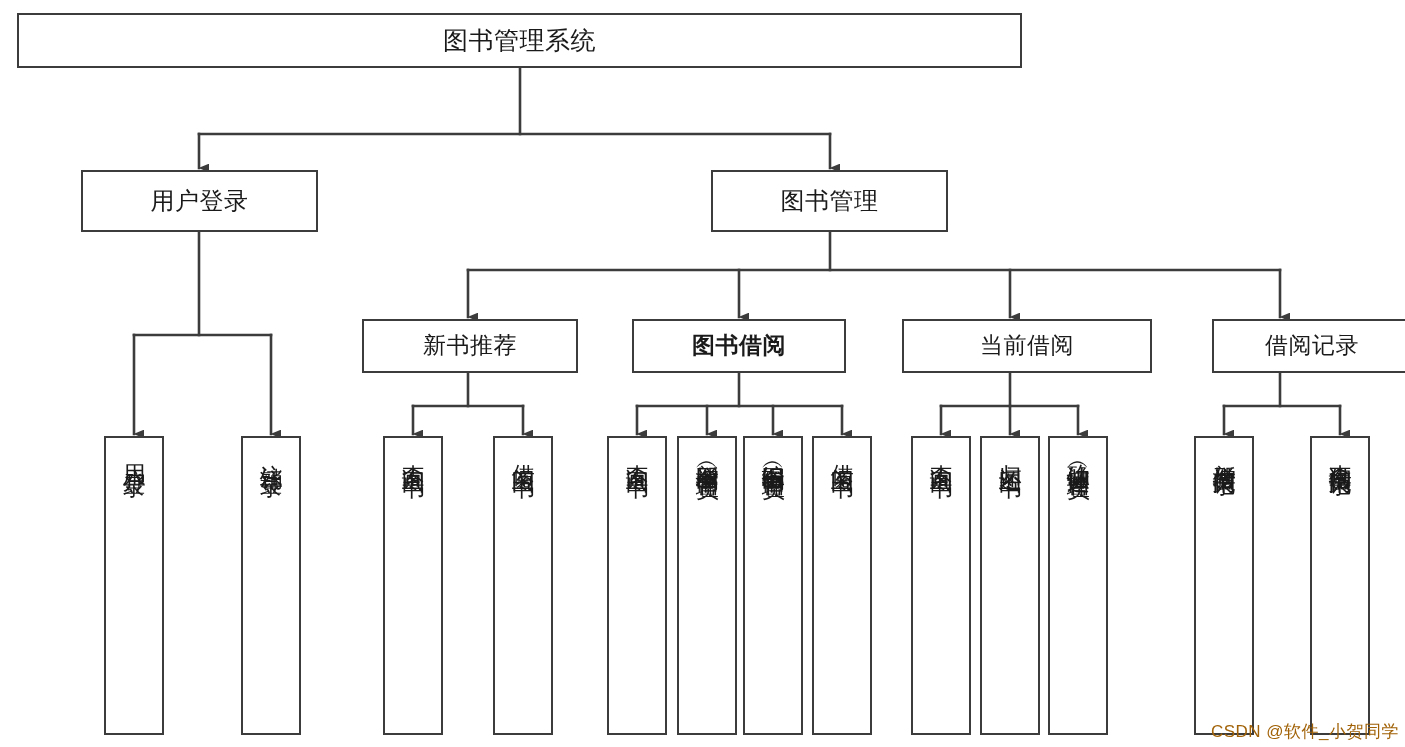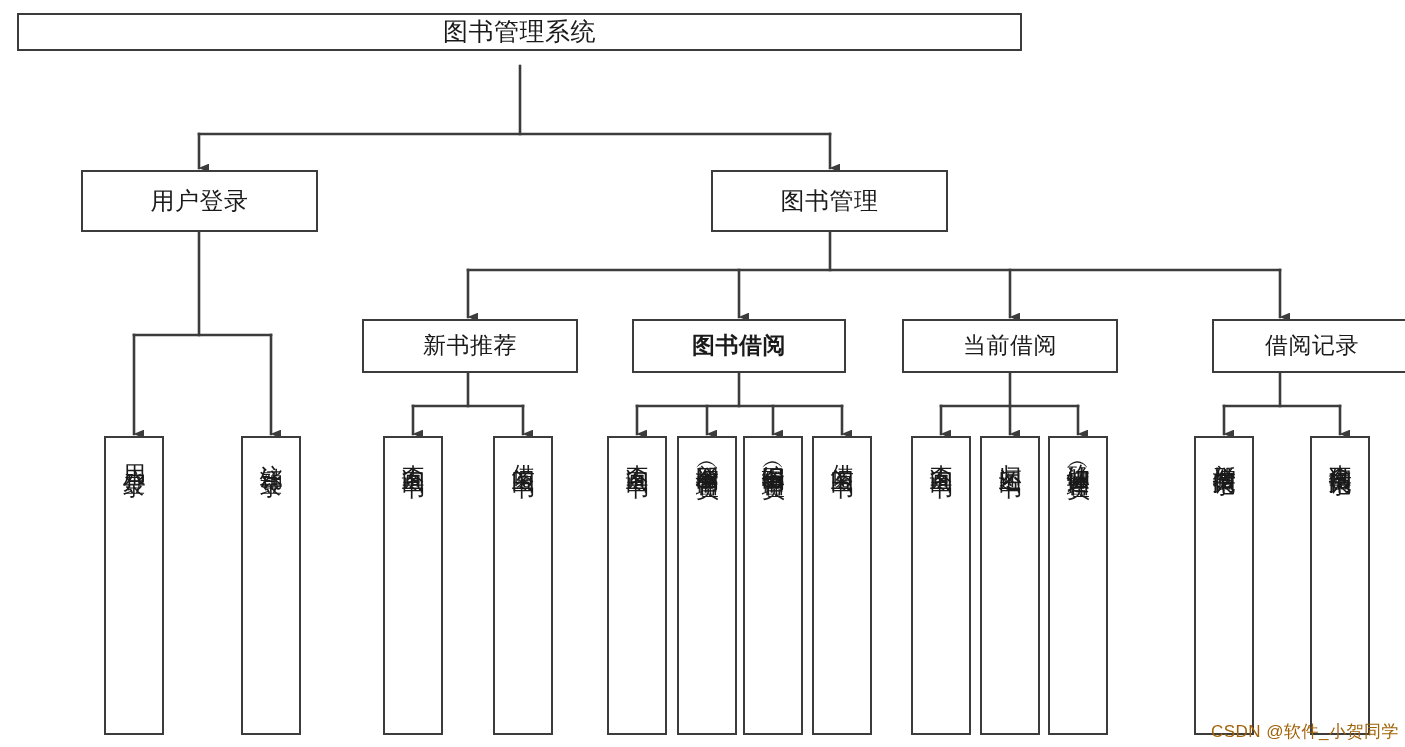--- a/index.html
+++ b/index.html
@@ -33,36 +33,36 @@
   }
   .node-label{
     display:block;
     text-align:center;
     line-height:1.18;
     letter-spacing:0.5px;
   }
   
   .node.level-root{
     left:17px; top:13px;
-    width:1005px; height:38px;
+    width:1005px; height:55px;
   }
   .node.level-root .node-label{ font-size:25px; }
 
   
   .node.level-1{ height:62px; }
   .node.level-1 .node-label{ font-size:24px; }
   #node-user-login{ left:81px; top:170px; width:237px; }
   #node-book-manage{ left:711px; top:170px; width:237px; }
 
   
   .node.level-2{ top:319px; height:54px; }
   .node.level-2 .node-label{ font-size:23px; }
   #node-new-book-rec{ left:362px; width:216px; }
   #node-book-borrow{ left:632px; width:214px;font-weight:bold; }
-  #node-current-borrow{ left:902px; width:216px; }
+  #node-current-borrow{ left:902px; width:250px; }
   #node-borrow-record{ left:1212px; width:200px;justify-content:center; }
 
   
   .node.leaf{
     top:436px;
     height:299px;
     width:60px;
     align-items:flex-start;
     justify-content:center;
     padding-top:8px;

